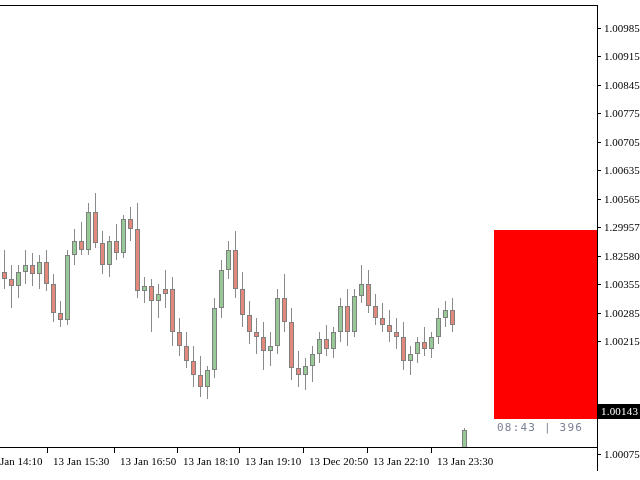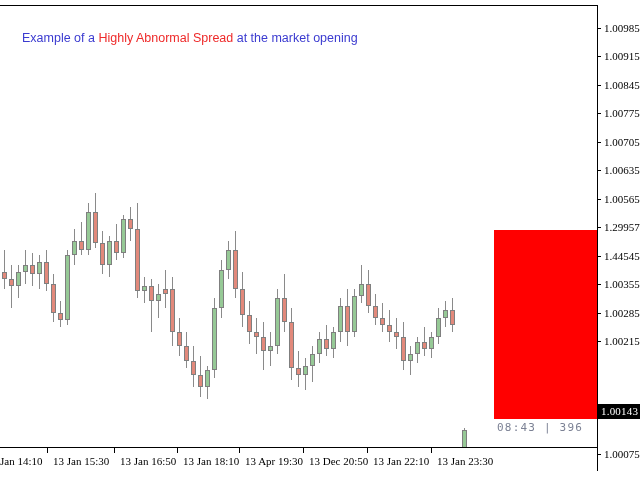--- a/index.html
+++ b/index.html
@@ -69,21 +69,20 @@
 </head>
 <body>
 
 <div id="app">
 
   <div class="axis-top"></div>
   <div class="axis-bottom"></div>
   <div class="axis-right"></div>
 
   <div class="annot">
-    <div class="annot-line l1"><span>Example of a </span><span class="hl">Highly Abnormal Spread</span><span> at the market opening</span></div>
   </div>
 
   <div class="plot" id="plot">
       <div class="candle down" style="left: 2px; top: 0px; height: 441px;">
         <div class="wick" style="top: 244.485px; height: 38.3505px;"></div>
         <div class="body" style="top: 266.057px; height: 7.19072px;"></div>
       </div>
       <div class="candle down" style="left: 9px; top: 0px; height: 441px;">
         <div class="wick" style="top: 258.866px; height: 43.1443px;"></div>
         <div class="body" style="top: 273.247px; height: 7.19072px;"></div>
@@ -377,21 +376,21 @@
       <div class="ytick" style="top: 200px;">
         <i></i>
         <span>1.00565</span>
       </div>
       <div class="ytick" style="top: 228px;">
         <i></i>
         <span>1.29957</span>
       </div>
       <div class="ytick" style="top: 257px;">
         <i></i>
-        <span>1.44545</span>
+        <span>1.82580</span>
       </div>
       <div class="ytick" style="top: 285px;">
         <i></i>
         <span>1.00355</span>
       </div>
       <div class="ytick" style="top: 314px;">
         <i></i>
         <span>1.00285</span>
       </div>
       <div class="ytick" style="top: 342px;">
@@ -407,21 +406,21 @@
 
   <div id="xticks">
       <div class="xlabel" style="left: 0px;">Jan 14:10</div>
       <div class="xtick" style="left: 47px;"></div>
       <div class="xlabel" style="left: 53px;">13 Jan 15:30</div>
       <div class="xtick" style="left: 114px;"></div>
       <div class="xlabel" style="left: 120px;">13 Jan 16:50</div>
       <div class="xtick" style="left: 177px;"></div>
       <div class="xlabel" style="left: 183px;">13 Jan 18:10</div>
       <div class="xtick" style="left: 239px;"></div>
-      <div class="xlabel" style="left: 245px;">13 Apr 19:30</div>
+      <div class="xlabel" style="left: 245px;">13 Jan 19:10</div>
       <div class="xtick" style="left: 303px;"></div>
       <div class="xlabel" style="left: 309px;">13 Dec 20:50</div>
       <div class="xtick" style="left: 367px;"></div>
       <div class="xlabel" style="left: 373px;">13 Jan 22:10</div>
       <div class="xtick" style="left: 431px;"></div>
       <div class="xlabel" style="left: 437px;">13 Jan 23:30</div>
     </div>
 
 </div>
 

